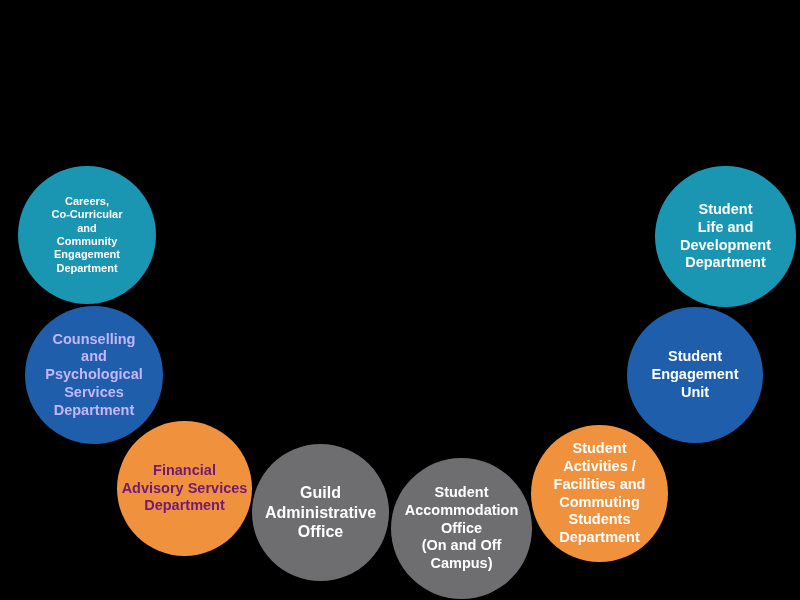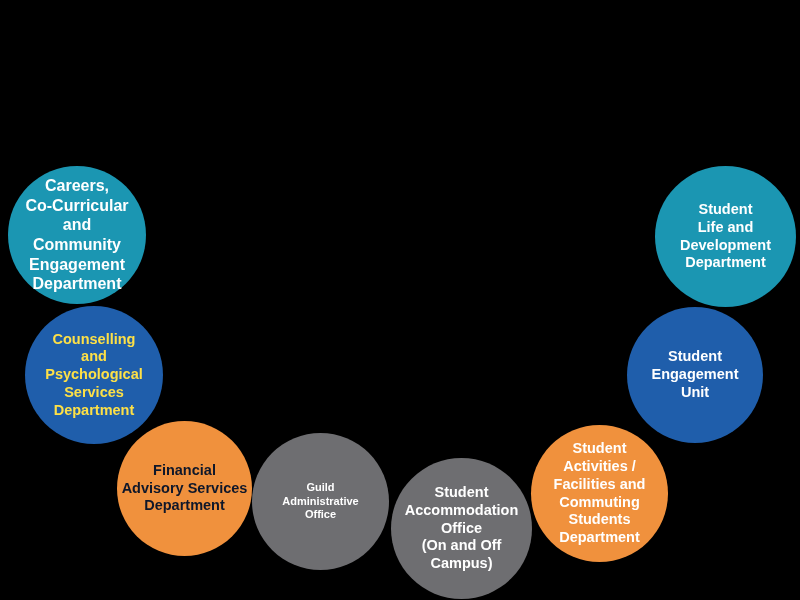--- a/index.html
+++ b/index.html
@@ -28,53 +28,53 @@
     color: #FFFFFF;
     font-weight: bold;
   }
   .node .label {
     white-space: pre-line;
     width: 100%;
     text-align: center;
   }
   
   .n-director      { left: 303px; top:  32px; width: 199px; height: 199px; font-size: 24px; line-height: 1.26; letter-spacing: 0.5px; }
-  .n-careers       { left:   8px; top: 166px; width: 138px; height: 138px; font-size: 16px; line-height: 1.22; }
+  .n-careers       { left:   18px; top: 166px; width: 138px; height: 138px; font-size: 11px; line-height: 1.22; }
   .n-counselling   { left:  25px; top: 306px; width: 138px; height: 138px; font-size: 14.5px; line-height: 1.22; }
   .n-financial     { left: 117px; top: 421px; width: 135px; height: 135px; font-size: 14.5px; line-height: 1.22; }
-  .n-guild         { left: 252px; top: 433px; width: 137px; height: 137px; font-size: 11px; line-height: 1.22; }
+  .n-guild         { left: 252px; top: 444px; width: 137px; height: 137px; font-size: 16px; line-height: 1.22; }
   .n-accommodation { left: 391px; top: 458px; width: 141px; height: 141px; font-size: 14.5px; line-height: 1.22; }
   .n-activities    { left: 531px; top: 425px; width: 137px; height: 137px; font-size: 14.5px; line-height: 1.22; }
   .n-engagement    { left: 627px; top: 307px; width: 136px; height: 136px; font-size: 14.5px; line-height: 1.22; }
   .n-student-life  { left: 655px; top: 166px; width: 141px; height: 141px; font-size: 14.5px; line-height: 1.22; }
 </style>
 </head>
 <body style="background-color: rgb(0, 0, 0);">
 
 <div class="org-chart">
 
 
   <div class="node n-careers" style="background-color: rgb(27, 150, 178); color: rgb(255, 255, 255);">
     <span class="label">Careers,
 Co-Curricular
 and
 Community
 Engagement
 Department</span>
   </div>
 
-  <div class="node n-counselling" style="background-color: rgb(31, 94, 171); color: #fde047;">
+  <div class="node n-counselling" style="background-color: rgb(31, 94, 171); color: #c4b5fd;">
     <span class="label">Counselling
 and
 Psychological
 Services
 Department</span>
   </div>
 
-  <div class="node n-financial" style="background-color: rgb(240, 145, 61); color: #0f172a;">
+  <div class="node n-financial" style="background-color: rgb(240, 145, 61); color: #701a75;">
     <span class="label">Financial
 Advisory Services
 Department</span>
   </div>
 
   <div class="node n-guild" style="background-color: rgb(110, 110, 113); color: rgb(255, 255, 255);">
     <span class="label">Guild
 Administrative
 Office</span>
   </div>

